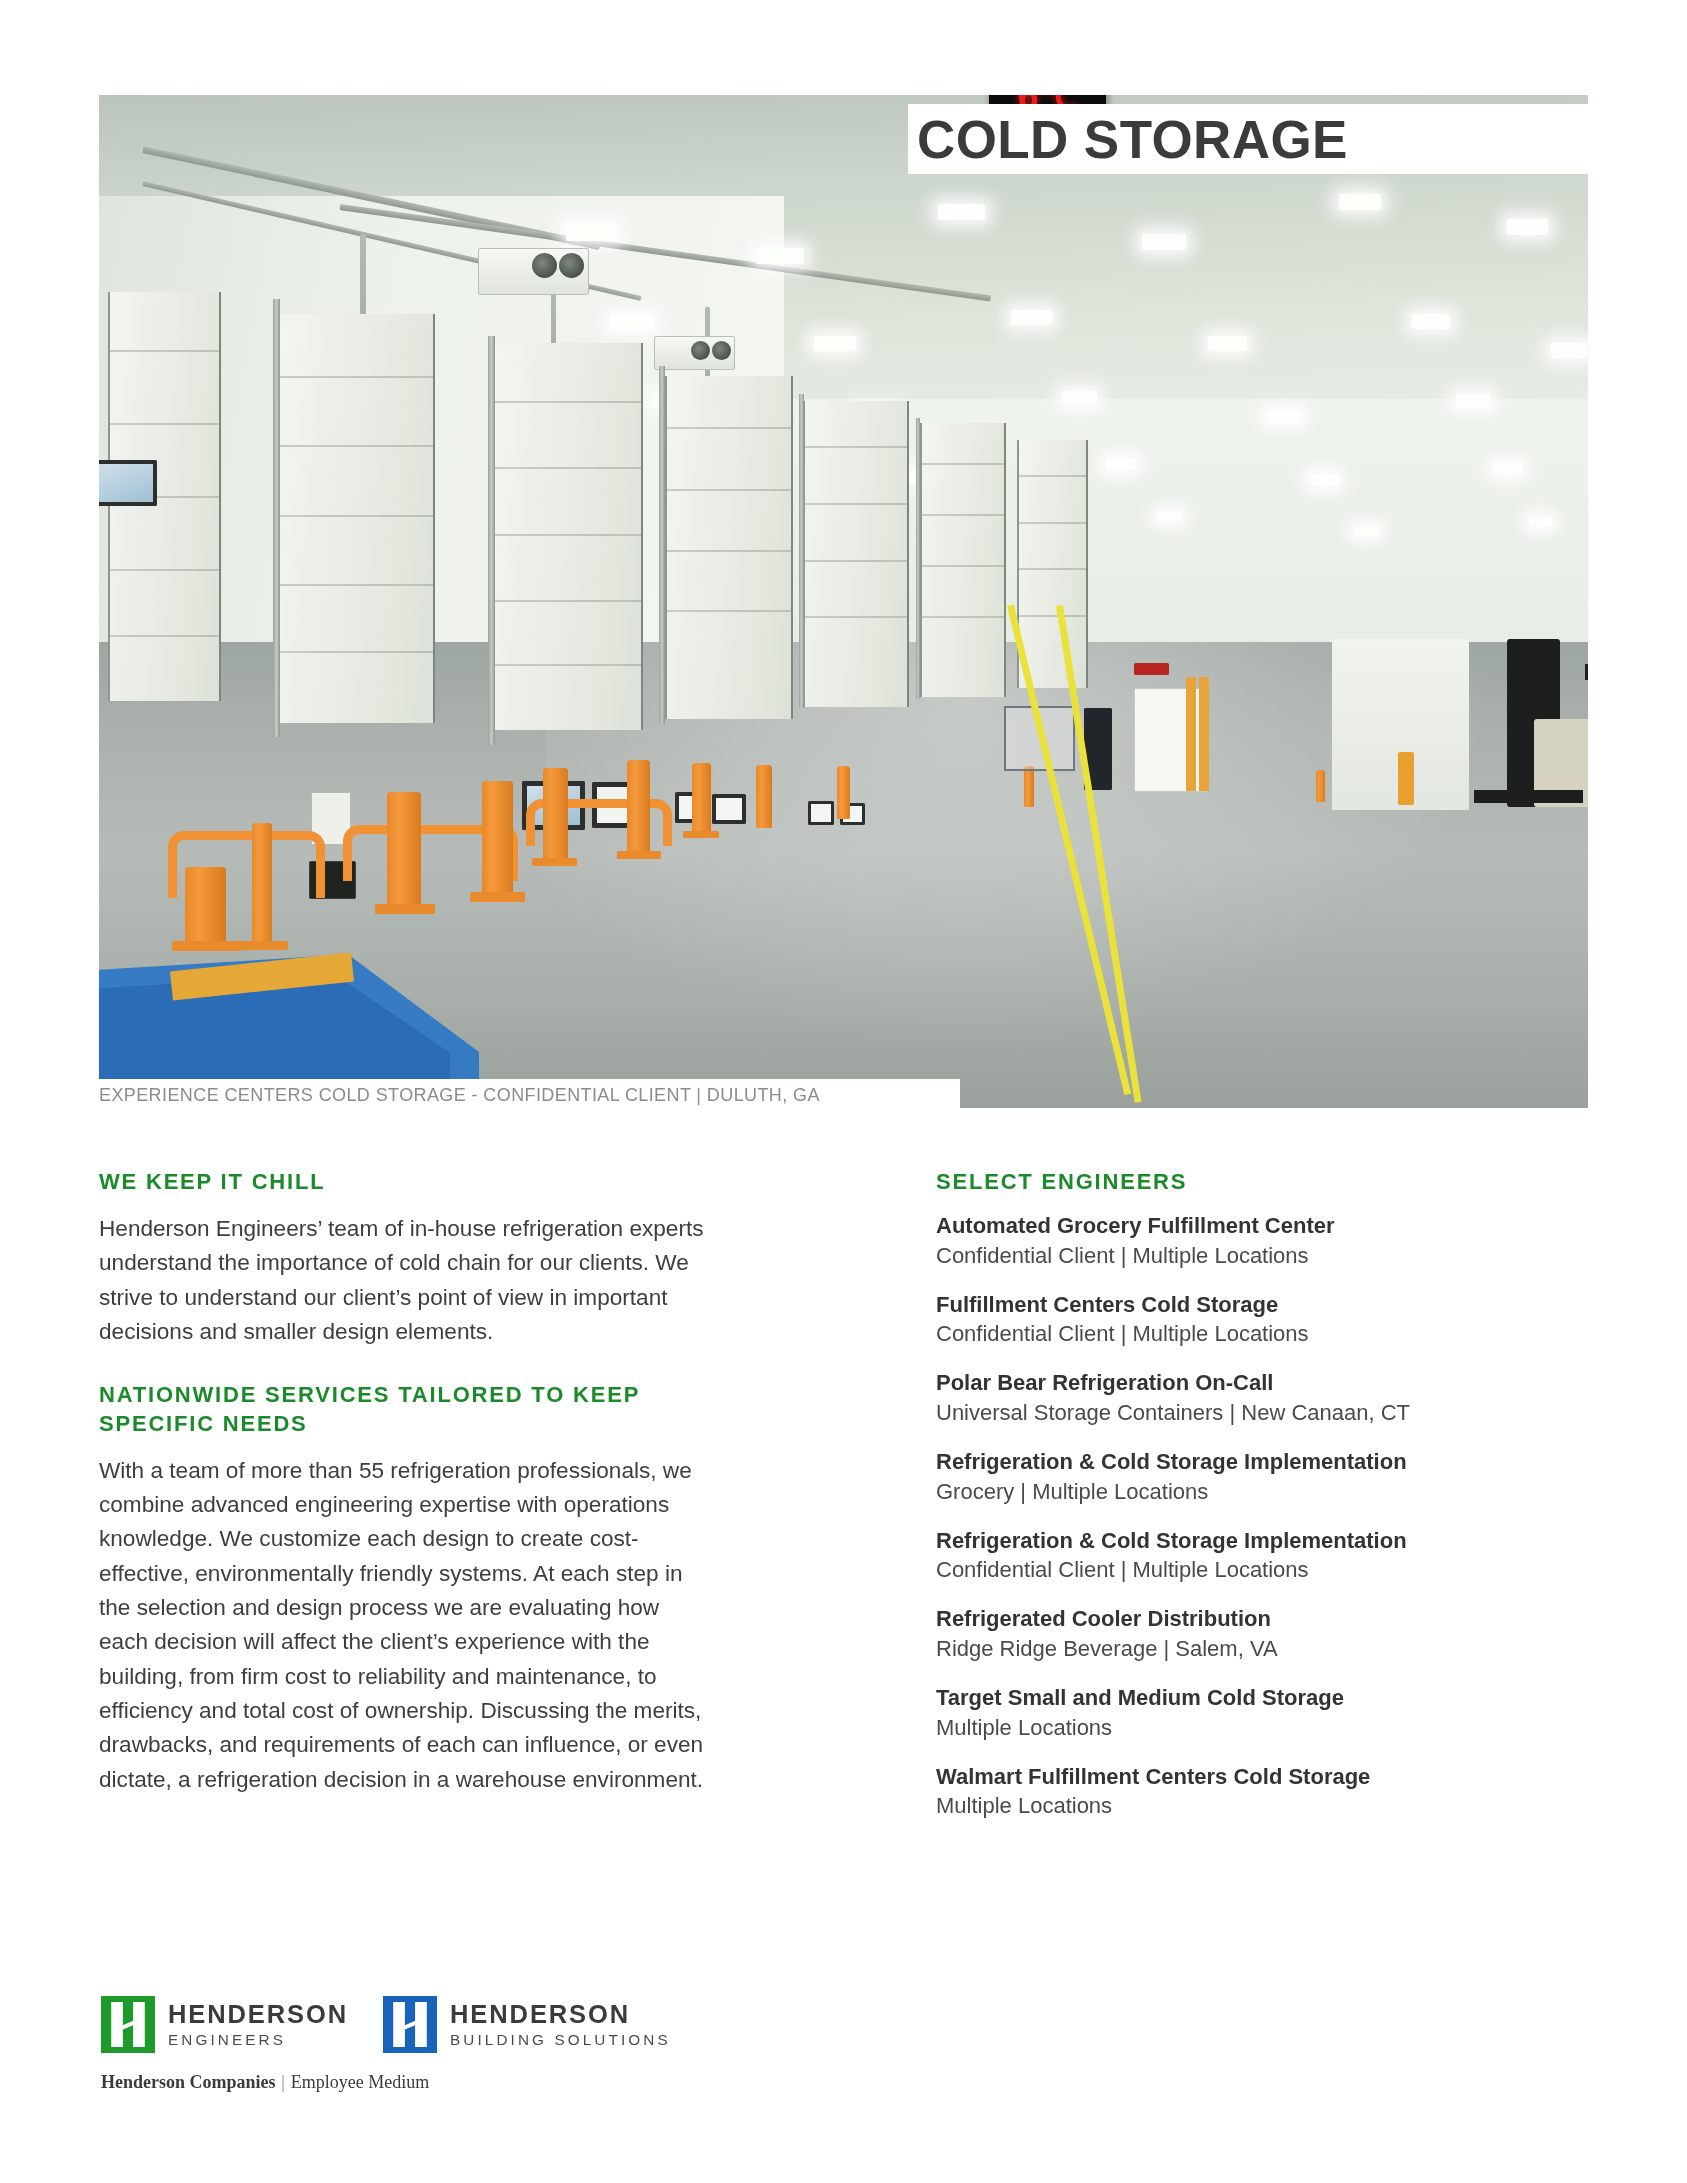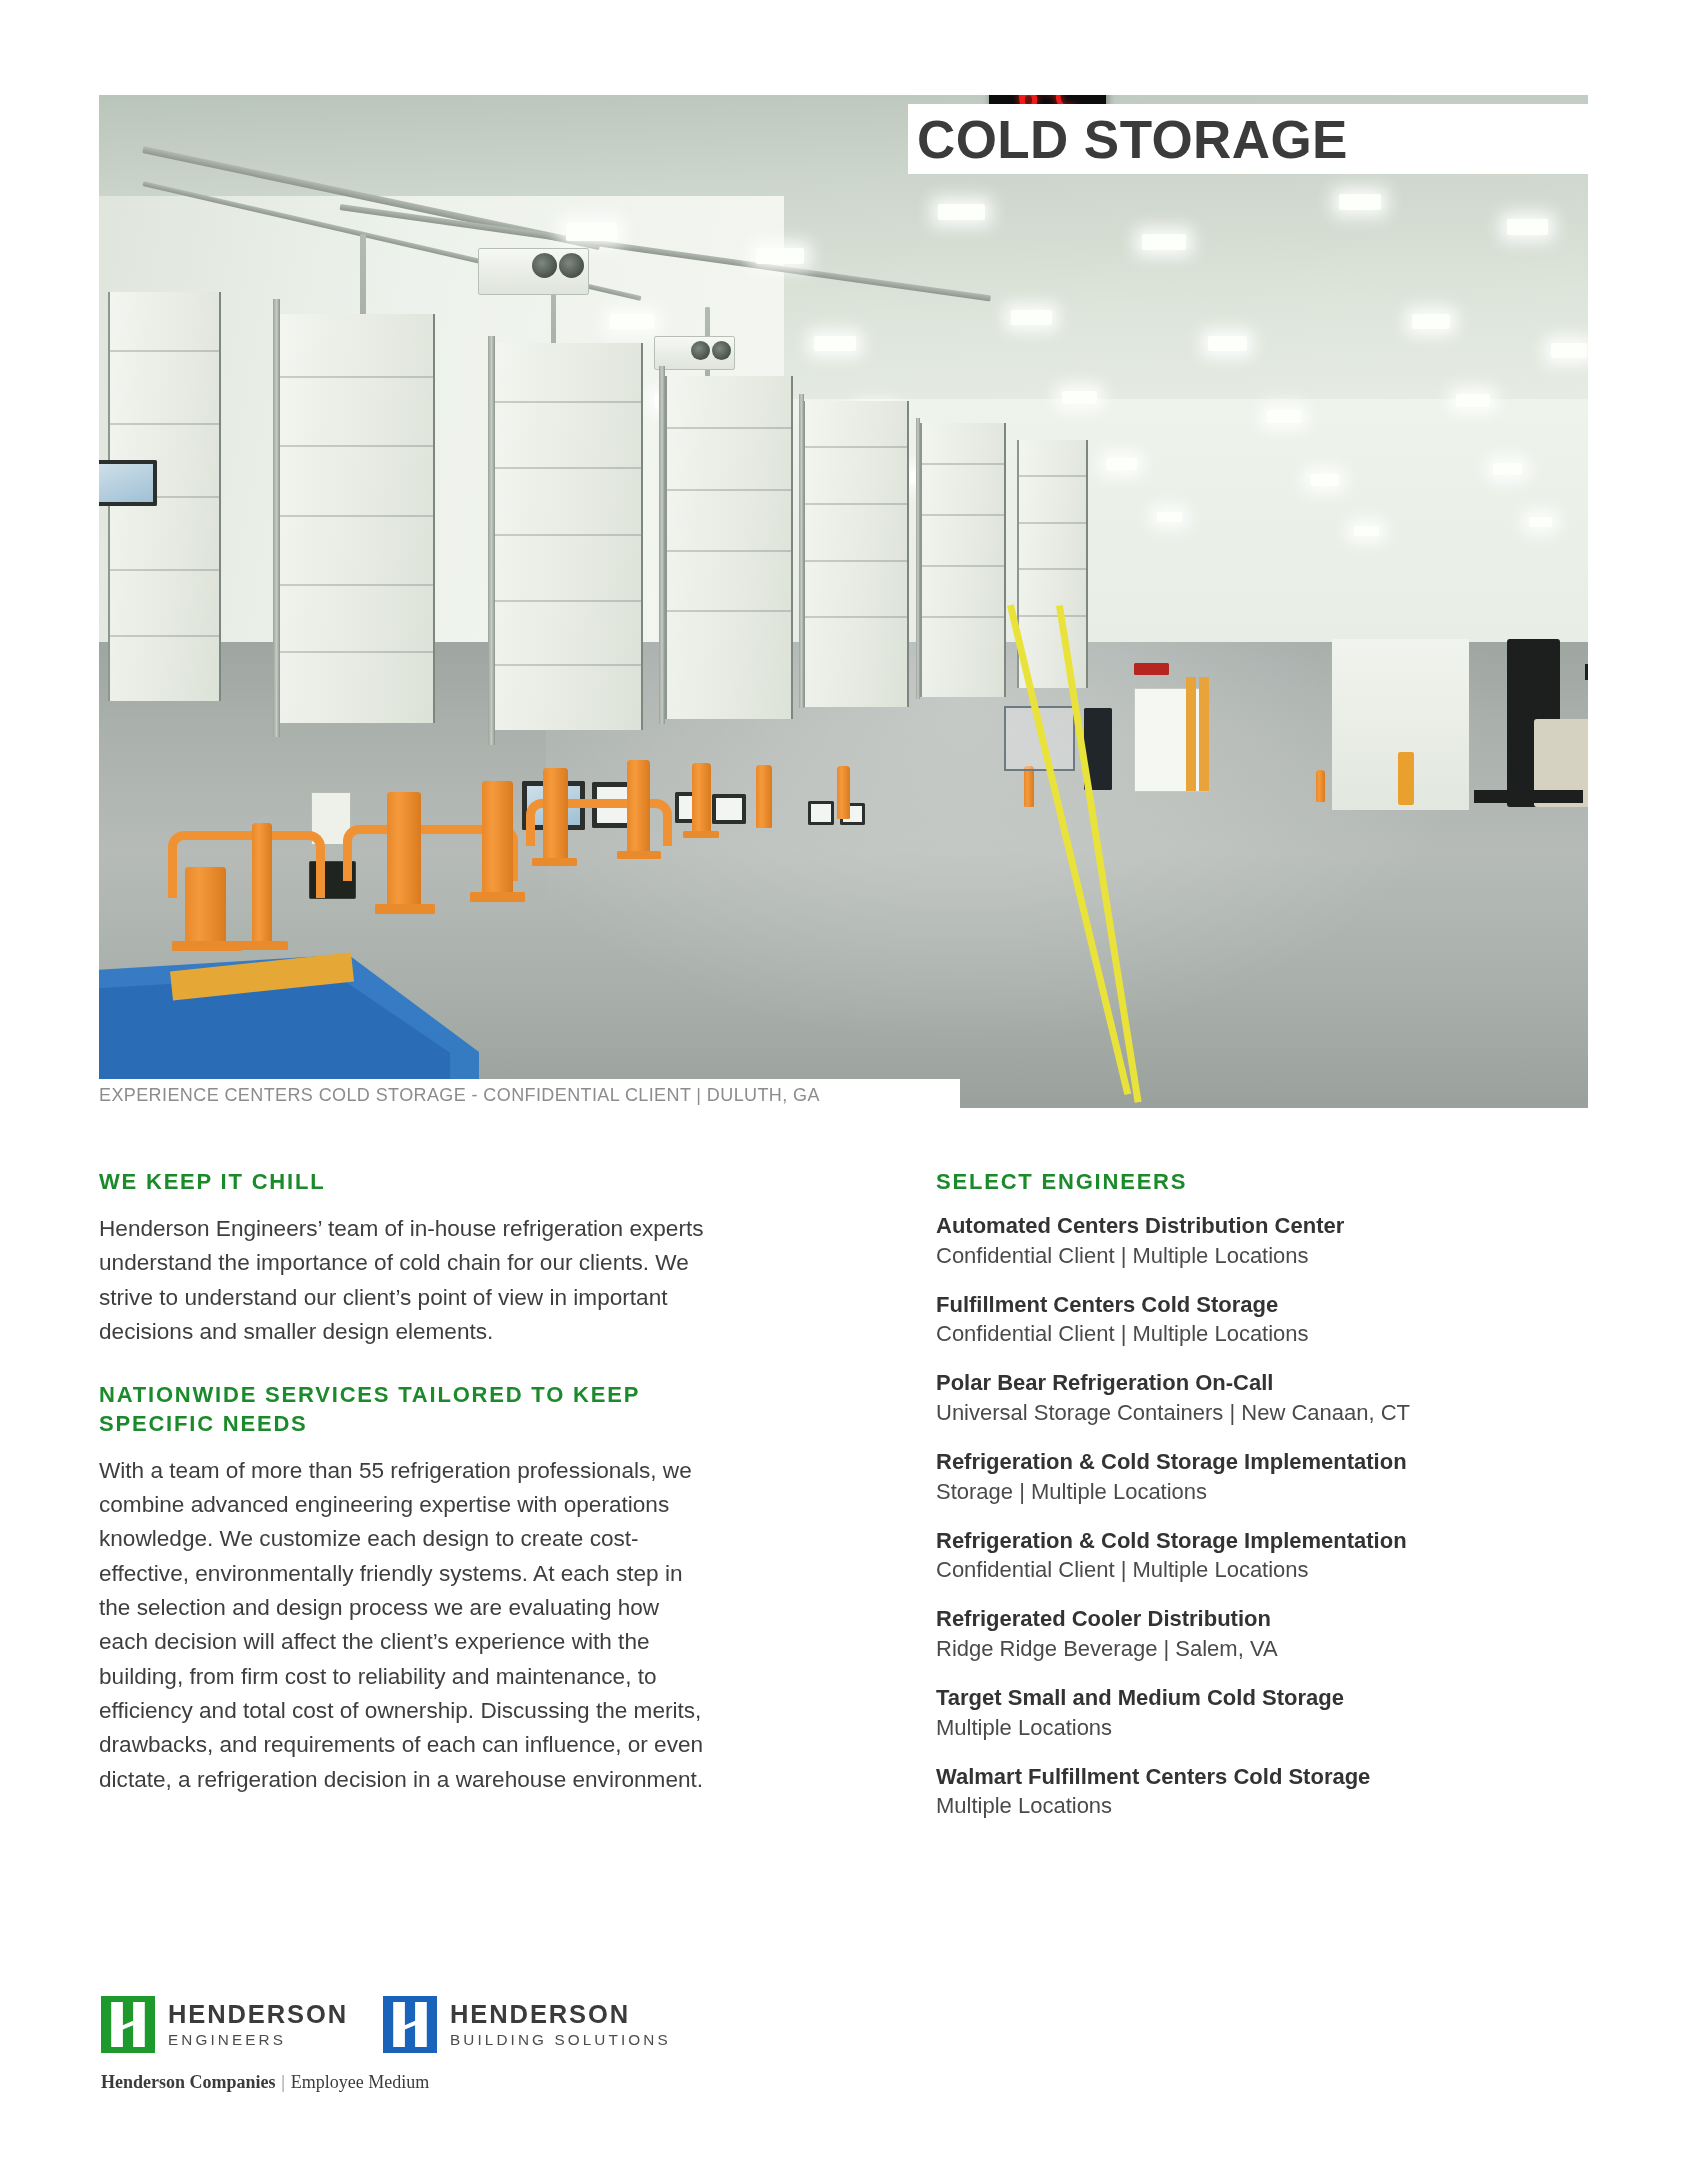--- a/index.html
+++ b/index.html
@@ -477,34 +477,34 @@
   <p class="body-copy">Henderson Engineers’ team of in-house refrigeration experts understand the importance of cold chain for our clients. We strive to understand our client’s point of view in important decisions and smaller design elements.</p>
 
   <h2 class="section-head">NATIONWIDE SERVICES TAILORED TO KEEP SPECIFIC NEEDS</h2>
   <p class="body-copy">With a team of more than 55 refrigeration professionals, we combine advanced engineering expertise with operations knowledge. We customize each design to create cost-effective, environmentally friendly systems. At each step in the selection and design process we are evaluating how each decision will affect the client’s experience with the building, from firm cost to reliability and maintenance, to efficiency and total cost of ownership. Discussing the merits, drawbacks, and requirements of each can influence, or even dictate, a refrigeration decision in a warehouse environment.</p>
 </div>
 
 <div class="col-right">
   <h2 class="section-head">SELECT ENGINEERS</h2>
 
   <div class="exp-item">
-    <div class="exp-title">Automated Centers Distribution Center</div>
+    <div class="exp-title">Automated Grocery Fulfillment Center</div>
     <div class="exp-sub">Confidential Client | Multiple Locations</div>
   </div>
   <div class="exp-item">
     <div class="exp-title">Fulfillment Centers Cold Storage</div>
     <div class="exp-sub">Confidential Client | Multiple Locations</div>
   </div>
   <div class="exp-item">
     <div class="exp-title">Polar Bear Refrigeration On-Call</div>
     <div class="exp-sub">Universal Storage Containers | New Canaan, CT</div>
   </div>
   <div class="exp-item">
     <div class="exp-title">Refrigeration &amp; Cold Storage Implementation</div>
-    <div class="exp-sub">Storage | Multiple Locations</div>
+    <div class="exp-sub">Grocery | Multiple Locations</div>
   </div>
   <div class="exp-item">
     <div class="exp-title">Refrigeration &amp; Cold Storage Implementation</div>
     <div class="exp-sub">Confidential Client | Multiple Locations</div>
   </div>
   <div class="exp-item">
     <div class="exp-title">Refrigerated Cooler Distribution</div>
     <div class="exp-sub">Ridge Ridge Beverage | Salem, VA</div>
   </div>
   <div class="exp-item">

